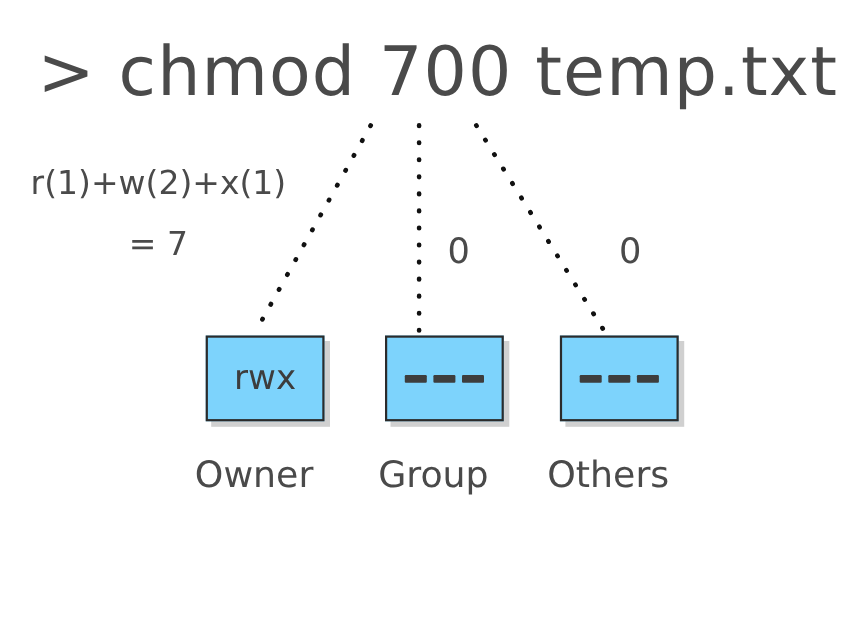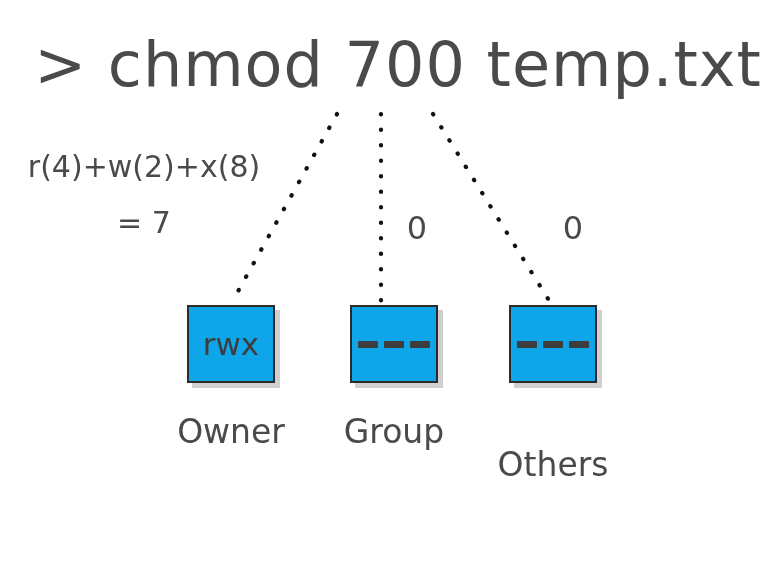--- a/index.html
+++ b/index.html
@@ -75,23 +75,23 @@
     top: 0;
     width: 768px;
     height: 573px;
     pointer-events: none;
   }
 
   
   .perm-box {
     position: absolute;
     top: 305px;
-    width: 88px;
+    width: 108px;
     height: 78px;
-    background: #0ea5e9;
+    background: #7dd3fc;
     border: 2px solid #2b2b2b;
     box-sizing: border-box;
     box-shadow: 5px 5px 0 rgba(150,150,150,0.45);
     display: flex;
     align-items: center;
     justify-content: center;
   }
   #box-owner  { left: 187px; }
   #box-group  { left: 350px; }
   #box-others { left: 509px; }
@@ -123,21 +123,21 @@
     position: absolute;
     top: 412px;
     width: 140px;
     text-align: center;
     font-size: 33px;
     line-height: 40px;
     color: #4a4a4a;
   }
   #label-owner  { left: 161px; }
   #label-group  { left: 324px; }
-  #label-others { left: 483px; margin-top: 33px; }
+  #label-others { left: 483px; }
 
   
   .caption {
     position: absolute;
     left: 0;
     top: 504px;
     width: 768px;
     text-align: center;
     font-size: 33px;
     line-height: 40px;
@@ -145,21 +145,21 @@
   }
 </style>
 </head>
 <body>
 
 <div id="canvas">
 
   <div class="title">&gt; chmod 700 temp.txt</div>
 
   <div class="formula-block">
-    <div class="formula-line1">r(4)+w(2)+x(8)</div>
+    <div class="formula-line1">r(1)+w(2)+x(1)</div>
     <div class="formula-line2">= 7</div>
   </div>
 
   <div class="digit-label" id="digit-group">0</div>
 
   <div class="digit-label" id="digit-others">0</div>
 
   <svg id="connectors" viewBox="0 0 768 573" xmlns="http://www.w3.org/2000/svg">
     <line x1="337" y1="114" x2="232" y2="302" stroke="#111111" stroke-width="4.2" stroke-linecap="round" stroke-dasharray="0.5 15"></line>
     <line x1="381" y1="114" x2="381" y2="302" stroke="#111111" stroke-width="4.2" stroke-linecap="round" stroke-dasharray="0.5 15"></line>

